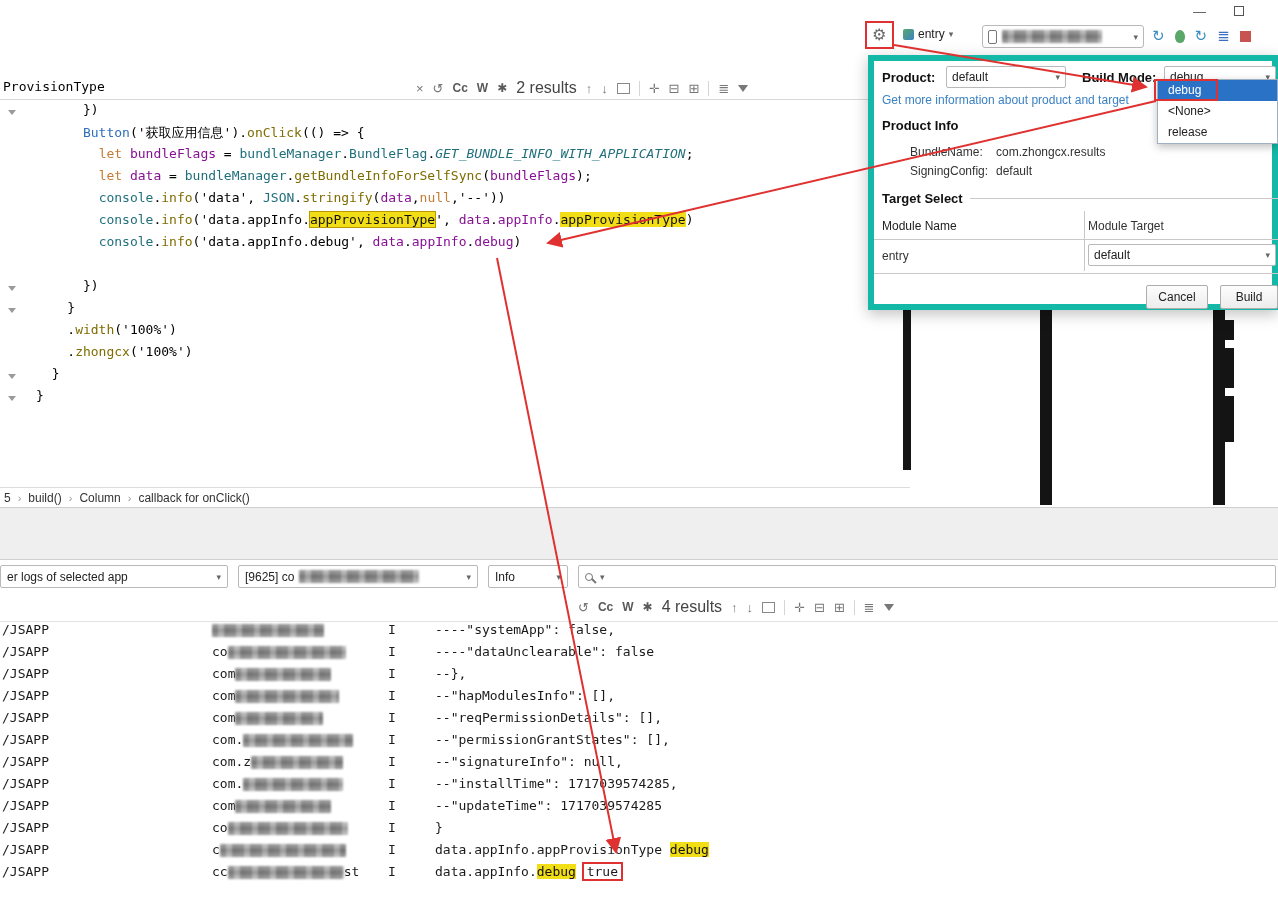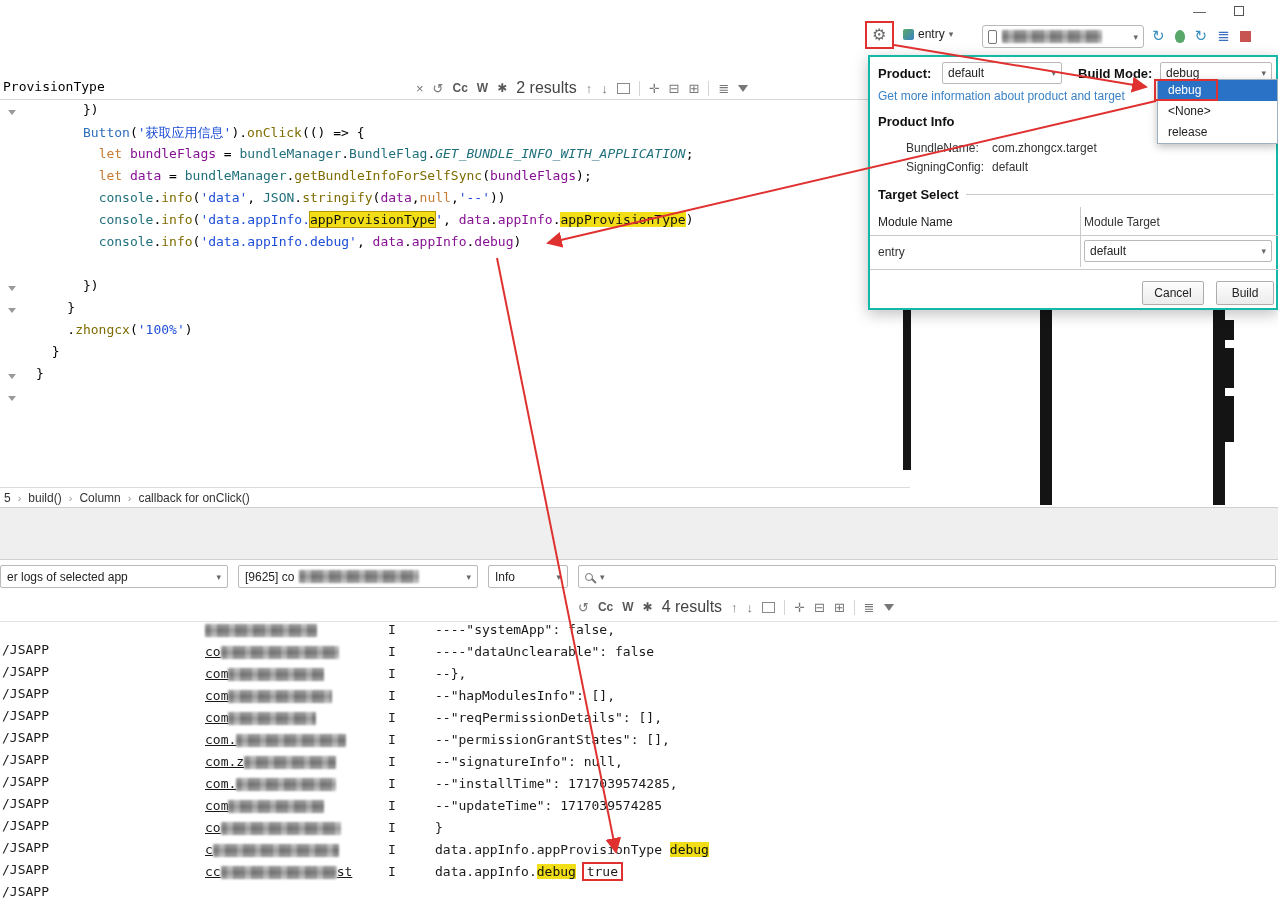--- a/index.html
+++ b/index.html
@@ -57,21 +57,21 @@
   .fold { position:absolute; left:8px; width:0; height:0; border-left:4px solid transparent;
     border-right:4px solid transparent; border-top:5px solid #9a9a9a; }
   #code { position:absolute; left:36px; top:2px; }
   .cl { height:22px; line-height:22px; white-space:pre; font:13px "DejaVu Sans Mono",monospace; }
   .tk.pun { color:#000; }
   .tk.kw { color:#c57b33; }
   .tk.var { color:#871094; }
   .tk.cls { color:#20707c; }
   .tk.cmp { color:#2e6fbc; }
   .tk.fn  { color:#7f6c00; }
-  .tk.str { color:#1d4ed8; }
+  .tk.str { color:#000000; }
   .tk.const { color:#20707c; font-style:italic; }
   .hl { background:#f2de16; color:#111; }
   .tk.active { outline:1px solid #b89a00; }
 
   #black-strip { left:903px; top:108px; width:8px; height:362px; background:#151515; z-index:2; }
   .bezel { position:absolute; background:#141414; z-index:2; }
 
   
   #breadcrumb { left:0; top:487px; width:910px; height:20px; background:#fff; border-top:1px solid #dcdcdc;
     display:flex; align-items:center; gap:7px; padding-left:4px; font-size:12px; color:#333; }
@@ -93,28 +93,28 @@
   .mag { width:8px; height:8px; border:1.5px solid #777; border-radius:50%; position:relative; display:inline-block; }
   .mag::after { content:''; position:absolute; width:6px; height:1.5px; background:#777;
     transform:rotate(45deg); right:-5px; bottom:-2px; }
 
   
   #logfind { left:0; top:592px; width:1278px; height:30px; background:#fff; border-bottom:1px solid #e3e3e3; }
 
   
   #logs { left:0; top:622px; width:1278px; height:268px; background:#fff; }
   .logrow { position:relative; height:22px; line-height:22px; font:13px "DejaVu Sans Mono",monospace; color:#1a1a1a; }
-  .logtag { position:absolute; left:2px;margin-top:20px; }
-  .logpkg { position:absolute; left:205px; white-space:nowrap;text-decoration:underline; }
+  .logtag { position:absolute; left:2px; }
+  .logpkg { position:absolute; left:212px; white-space:nowrap; }
   .loglvl { position:absolute; left:388px; }
   .logmsg { position:absolute; left:435px; white-space:pre; }
   .redbox { outline:2px solid #e03131; padding:0 3px; }
 
   
-  #dialog { left:868px; top:55px; width:410px; height:255px; background:#fff; border:2px solid #14b8a6;
+  #dialog { left:868px; top:55px; width:410px; height:255px; background:#fff; border:6px solid #14b8a6;
     box-shadow:0 4px 14px rgba(0,0,0,.25); z-index:10; font-size:12px; color:#222; }
   .dlabel { position:absolute; font-weight:bold; font-size:13px; color:#111; }
   .dcombo { position:absolute; height:22px; border:1px solid #b9b9b9; background:#fff; border-radius:2px;
     display:flex; align-items:center; padding:0 5px; font-size:12px; }
   .dcombo .caret { margin-left:auto; }
   #dlg-link { position:absolute; left:8px; top:32px; color:#3b82c4; font-size:12px; cursor:pointer; }
   .dsub { position:absolute; font-size:12px; color:#333; }
   .dline { position:absolute; height:1px; background:#c9c9c9; }
   .btn { position:absolute; height:24px; border:1px solid #adadad; border-radius:2px;
     background:linear-gradient(#fdfdfd,#ececec); font-size:12px; display:flex; align-items:center; justify-content:center; }
@@ -232,20 +232,21 @@
         <div class="cl"><span class="tk pun">      })</span></div>
         <div class="cl"><span class="tk pun">      </span><span class="tk cmp">Button</span><span class="tk pun">(</span><span class="tk str">'获取应用信息'</span><span class="tk pun">).</span><span class="tk fn">onClick</span><span class="tk pun">(() =&gt; {</span></div>
         <div class="cl"><span class="tk pun">        </span><span class="tk kw">let </span><span class="tk var">bundleFlags</span><span class="tk pun"> = </span><span class="tk cls">bundleManager</span><span class="tk pun">.</span><span class="tk cls">BundleFlag</span><span class="tk pun">.</span><span class="tk const">GET_BUNDLE_INFO_WITH_APPLICATION</span><span class="tk pun">;</span></div>
         <div class="cl"><span class="tk pun">        </span><span class="tk kw">let </span><span class="tk var">data</span><span class="tk pun"> = </span><span class="tk cls">bundleManager</span><span class="tk pun">.</span><span class="tk fn">getBundleInfoForSelfSync</span><span class="tk pun">(</span><span class="tk var">bundleFlags</span><span class="tk pun">);</span></div>
         <div class="cl"><span class="tk pun">        </span><span class="tk cls">console</span><span class="tk pun">.</span><span class="tk fn">info</span><span class="tk pun">(</span><span class="tk str">'data'</span><span class="tk pun">, </span><span class="tk cls">JSON</span><span class="tk pun">.</span><span class="tk fn">stringify</span><span class="tk pun">(</span><span class="tk var">data</span><span class="tk pun">,</span><span class="tk kw">null</span><span class="tk pun">,</span><span class="tk str">'--'</span><span class="tk pun">))</span></div>
         <div class="cl"><span class="tk pun">        </span><span class="tk cls">console</span><span class="tk pun">.</span><span class="tk fn">info</span><span class="tk pun">(</span><span class="tk str">'data.appInfo.</span><span class="tk hl active">appProvisionType</span><span class="tk str">'</span><span class="tk pun">, </span><span class="tk var">data</span><span class="tk pun">.</span><span class="tk var">appInfo</span><span class="tk pun">.</span><span class="tk hl">appProvisionType</span><span class="tk pun">)</span></div>
         <div class="cl"><span class="tk pun">        </span><span class="tk cls">console</span><span class="tk pun">.</span><span class="tk fn">info</span><span class="tk pun">(</span><span class="tk str">'data.appInfo.debug'</span><span class="tk pun">, </span><span class="tk var">data</span><span class="tk pun">.</span><span class="tk var">appInfo</span><span class="tk pun">.</span><span class="tk var">debug</span><span class="tk pun">)</span></div>
         <div class="cl">&nbsp;</div>
         <div class="cl"><span class="tk pun">      })</span></div>
         <div class="cl"><span class="tk pun">    }</span></div>
+        <div class="cl"><span class="tk pun">    .</span><span class="tk fn">width</span><span class="tk pun">(</span><span class="tk str">'100%'</span><span class="tk pun">)</span></div>
         <div class="cl"><span class="tk pun">    .</span><span class="tk fn">zhongcx</span><span class="tk pun">(</span><span class="tk str">'100%'</span><span class="tk pun">)</span></div>
         <div class="cl"><span class="tk pun">  }</span></div>
         <div class="cl"><span class="tk pun">}</span></div>
       </div>
   </div>
 
   <div id="black-strip" class="abs"></div>
   <div class="bezel" style="left:1040px;top:310px;width:12px;height:195px"></div>
   <div class="bezel" style="left:1213px;top:310px;width:12px;height:195px"></div>
   <div class="bezel" style="left:1225px;top:320px;width:9px;height:20px"></div>
@@ -386,21 +387,21 @@
       <span class="caret">▾</span>
     </div>
     <span class="dlabel" style="left:208px;top:9px">Build Mode:</span>
     <div class="dcombo" style="left:290px;top:5px;width:112px">
       <span>debug</span>
       <span class="caret">▾</span>
     </div>
     <span id="dlg-link">Get more information about product and target</span>
     <span class="dlabel" style="left:8px;top:57px">Product Info</span>
     <span class="dsub" style="left:36px;top:84px">BundleName:</span>
-    <span class="dsub" style="left:122px;top:84px">com.zhongcx.target</span>
+    <span class="dsub" style="left:122px;top:84px">com.zhongcx.results</span>
     <span class="dsub" style="left:36px;top:103px">SigningConfig:</span>
     <span class="dsub" style="left:122px;top:103px">default</span>
     <span class="dlabel" style="left:8px;top:130px">Target Select</span>
     <div class="dline" style="left:96px;top:137px;width:308px"></div>
     <span class="dsub" style="left:8px;top:158px;font-weight:normal;color:#222">Module Name</span>
     <span class="dsub" style="left:214px;top:158px">Module Target</span>
     <div class="dline" style="left:0;top:178px;width:410px"></div>
     <div class="dline" style="left:210px;top:150px;width:1px;height:60px"></div>
     <span class="dsub" style="left:8px;top:188px">entry</span>
     <div class="dcombo" style="left:214px;top:183px;width:188px">

